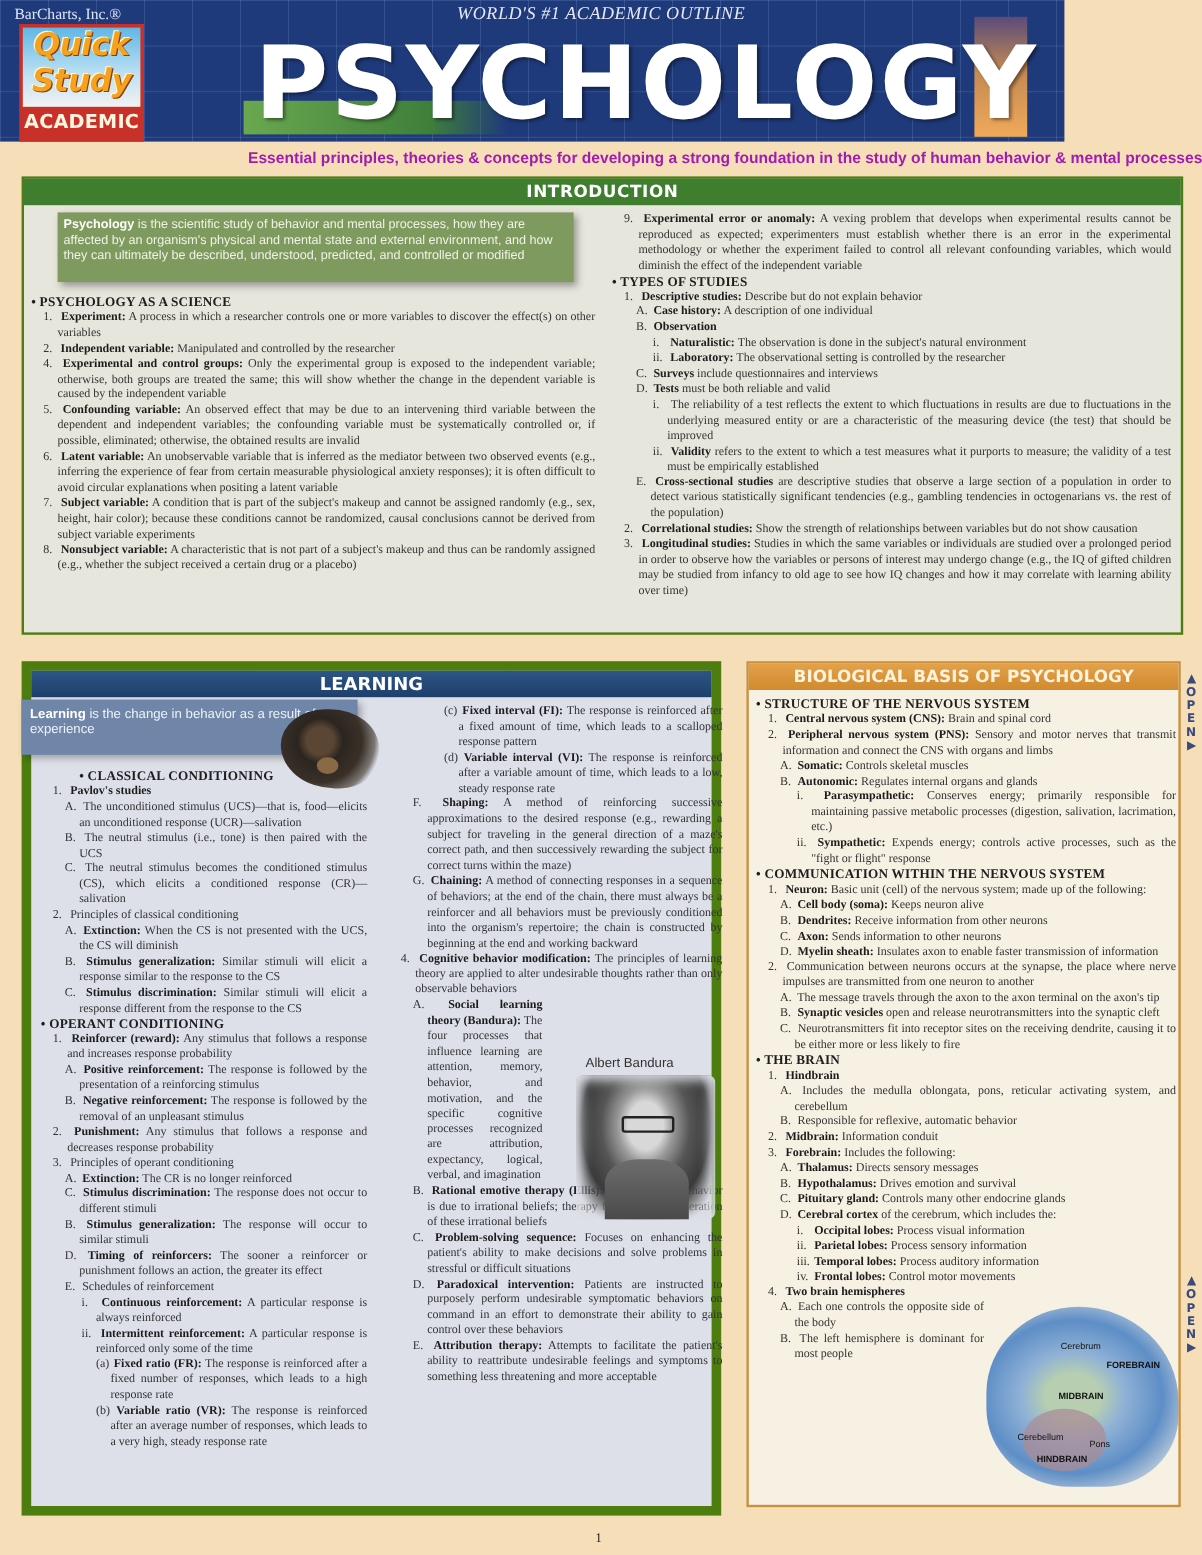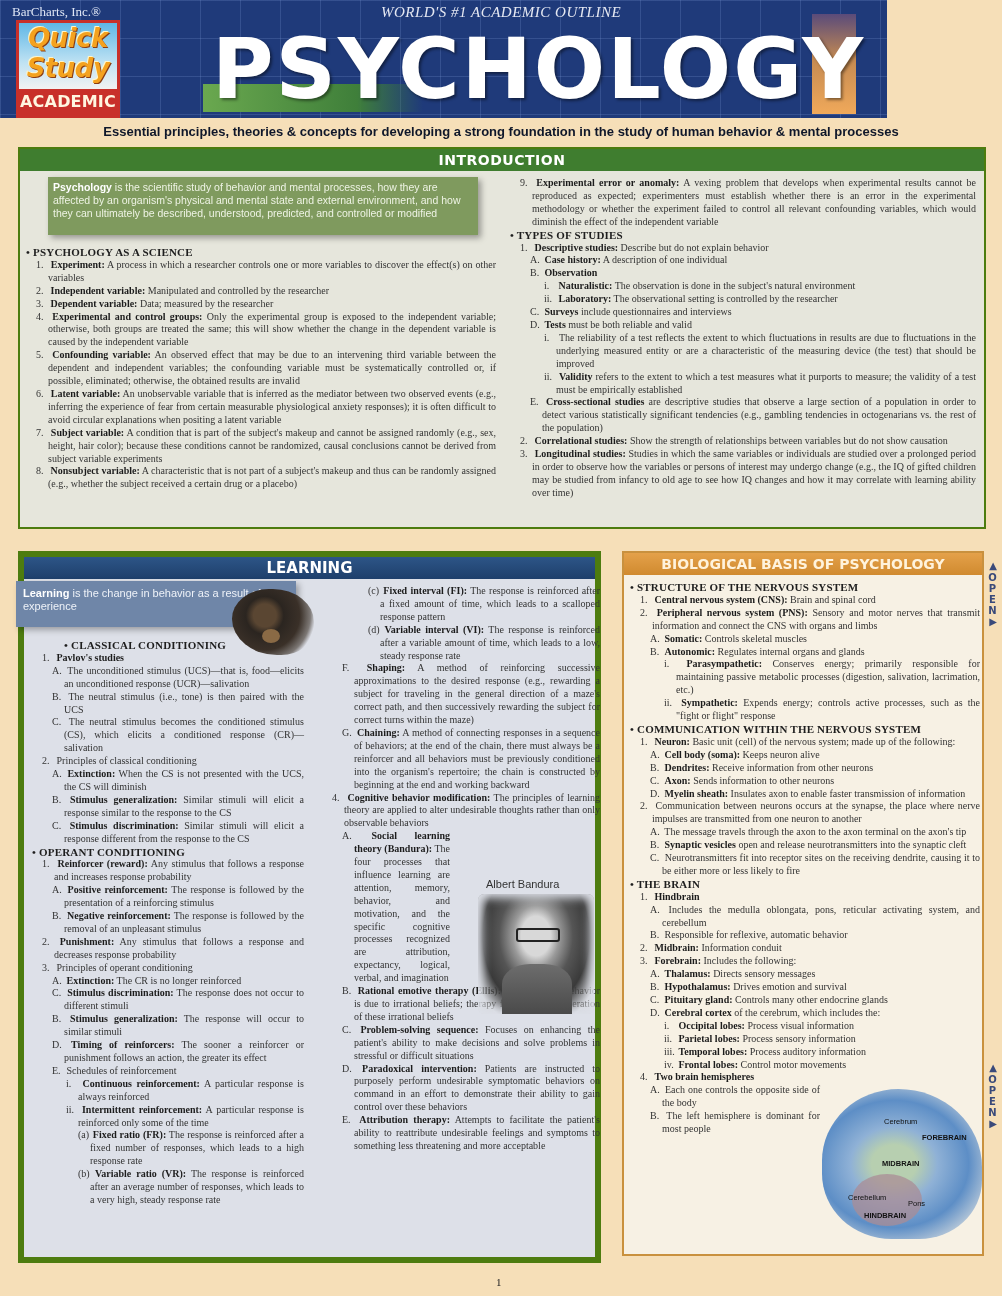--- a/index.html
+++ b/index.html
@@ -16,42 +16,42 @@
   .publisher { position: absolute; left: 12px; top: 4px; color: #dfe6f5; font-size: 13px; font-family: "Liberation Serif", serif; }
   .logo { position: absolute; left: 16px; top: 20px; width: 104px; height: 98px; background: #c8302a; padding: 3px; }
   .logo-top { background: linear-gradient(#5fb7e6, #bfe2f3 60%, #f2f2f2); height: 66px; text-align: center; line-height: 30px; }
   .logo-word { font-family: "DejaVu Sans", sans-serif; font-weight: bold; font-style: italic; font-size: 26px; color: #f4a21f; text-shadow: 1px 1px 0 #8a3c12, -1px -1px 0 #fff6c8; letter-spacing: -0.5px; }
   .logo-bottom { color: #fff6e0; font-family: "DejaVu Sans", sans-serif; font-weight: bold; font-size: 16px; text-align: center; line-height: 26px; letter-spacing: 0.2px; }
   .tagline-top { position: absolute; left: 0; width: 1002px; top: 4px; text-align: center; color: #e5e8f2; font-style: italic; font-size: 15px; font-family: "Liberation Serif", serif; letter-spacing: 0.5px; }
   .green-bar { position: absolute; left: 203px; top: 84px; width: 220px; height: 28px; background: linear-gradient(90deg, #6aa84f, #3f7f3a 70%, rgba(60,110,60,0)); }
   .orange-bar { position: absolute; left: 812px; top: 14px; width: 44px; height: 100px; background: linear-gradient(#5a4b7a, #c48a52 45%, #f0a95a); }
   .title { position: absolute; left: 212px; top: 24px; color: #ffffff; font-family: "DejaVu Sans", sans-serif; font-weight: bold; font-size: 84px; letter-spacing: 2px; line-height: 90px; text-shadow: 2px 2px 3px rgba(0,0,0,0.45); }
 
-  .subtitle { position: absolute; left: 0; top: 124px; width: 1002px; text-align: center; font-family: "Liberation Sans", sans-serif; font-weight: bold; font-size: 13px; color: #0f172a; }
+  .subtitle { position: absolute; left: 0; top: 124px; width: 1002px; text-align: right; font-family: "Liberation Sans", sans-serif; font-weight: bold; font-size: 13px; color: #a21caf; }
 
   
   .intro { position: absolute; left: 18px; top: 147px; width: 968px; height: 382px; border: 2px solid #4d7c0f; background: #e6e6dc; }
   .intro-head { height: 22px; background: #3f7d2f; color: #fff; text-align: center; font-family: "DejaVu Sans", sans-serif; font-size: 14px; font-weight: bold; line-height: 22px; letter-spacing: 0.5px; }
   .intro-def { position: absolute; left: 28px; top: 28px; width: 430px; height: 58px; background: #7f9a5e; color: #eef3e4; font-family: "Liberation Sans", sans-serif; font-size: 10.5px; line-height: 13px; padding: 4px 5px; box-shadow: 3px 3px 6px rgba(0,0,0,0.35); }
   .intro-def b { color: #fff; }
   .col { position: absolute; font-size: 10px; line-height: 12.9px; color: #333; }
   .intro .col-left { left: 6px; top: 97px; width: 470px; }
   .intro .col-right { left: 490px; top: 28px; width: 466px; }
 
   .h-sec { font-weight: bold; font-size: 11px; letter-spacing: 0.2px; color: #1e1e1e; }
   .h-sec::before { content: "• "; }
   .item { padding-left: 22px; text-indent: -12px; text-align: justify; }
   .item.l2 { padding-left: 32px; }
   .item.l3 { padding-left: 46px; }
   .item.l4 { padding-left: 58px; }
   .item .k { font-weight: bold; color: #1c1c1c; }
   .item .n { display: inline-block; min-width: 12px; text-indent: 0; }
 
   
-  .learn { position: absolute; left: 18px; top: 551px; width: 583px; height: 712px; border: 6px solid #4d7c0f; background: #dde0e8; }
+  .learn { position: absolute; left: 18px; top: 551px; width: 583px; height: 712px; border: 8px solid #4d7c0f; background: #dde0e8; }
   .learn-head { height: 22px; background: linear-gradient(#2d5587, #1e3f6b); color: #fff; font-family: "DejaVu Sans", sans-serif; font-size: 15px; font-weight: bold; text-align: center; line-height: 22px; }
   .learn-def { position: absolute; left: -8px; top: 24px; width: 280px; height: 46px; background: #6f86a8; color: #eef2f8; font-family: "Liberation Sans", sans-serif; font-size: 11px; line-height: 13px; padding: 6px 7px; box-shadow: 3px 3px 6px rgba(0,0,0,0.3); }
   .learn-def b { color: #fff; }
   .dog { position: absolute; left: 208px; top: 32px; width: 82px; height: 66px; border-radius: 45% 50% 40% 55%;
     background: radial-gradient(circle at 40% 40%, #5a4632 0 18%, #2b2520 30%, #3a3028 55%, rgba(60,50,40,0.6) 72%, rgba(255,255,255,0) 80%); }
   .dog::after { content: ""; position: absolute; left: 30px; top: 40px; width: 18px; height: 14px; background: #8a6a45; border-radius: 50%; }
   .learn .col-a { left: 8px; top: 82px; width: 272px; }
   .learn .col-b { left: 298px; top: 28px; width: 278px; }
   .bandura-cap { position: absolute; left: 462px; top: 321px; font-family: "Liberation Sans", sans-serif; font-size: 11px; color: #333; }
   .bandura-photo { position: absolute; left: 454px; top: 337px; width: 116px; height: 120px; border-radius: 6px;
@@ -94,21 +94,20 @@
 <div class="intro">
   <div class="intro-head">INTRODUCTION</div>
   <div class="intro-def">
     <b>Psychology</b><span> is the scientific study of behavior and mental processes, how they are affected by an organism's physical and mental state and external environment, and how they can ultimately be described, understood, predicted, and controlled or modified</span>
   </div>
   <div class="col col-left">
     <div class="h-sec">PSYCHOLOGY AS A SCIENCE</div>
     <div>
         <div class="item"><span class="n">1.</span> <span class="k">Experiment:</span><span> A process in which a researcher controls one or more variables to discover the effect(s) on other variables</span></div>
         <div class="item"><span class="n">2.</span> <span class="k">Independent variable:</span><span> Manipulated and controlled by the researcher</span></div>
-        <div class="item"><span class="n">3.</span> <span class="k">Dependent variable:</span><span> Data; measured by the researcher</span></div>
         <div class="item"><span class="n">4.</span> <span class="k">Experimental and control groups:</span><span> Only the experimental group is exposed to the independent variable; otherwise, both groups are treated the same; this will show whether the change in the dependent variable is caused by the independent variable</span></div>
         <div class="item"><span class="n">5.</span> <span class="k">Confounding variable:</span><span> An observed effect that may be due to an intervening third variable between the dependent and independent variables; the confounding variable must be systematically controlled or, if possible, eliminated; otherwise, the obtained results are invalid</span></div>
         <div class="item"><span class="n">6.</span> <span class="k">Latent variable:</span><span> An unobservable variable that is inferred as the mediator between two observed events (e.g., inferring the experience of fear from certain measurable physiological anxiety responses); it is often difficult to avoid circular explanations when positing a latent variable</span></div>
         <div class="item"><span class="n">7.</span> <span class="k">Subject variable:</span><span> A condition that is part of the subject's makeup and cannot be assigned randomly (e.g., sex, height, hair color); because these conditions cannot be randomized, causal conclusions cannot be derived from subject variable experiments</span></div>
         <div class="item"><span class="n">8.</span> <span class="k">Nonsubject variable:</span><span> A characteristic that is not part of a subject's makeup and thus can be randomly assigned (e.g., whether the subject received a certain drug or a placebo)</span></div>
       </div>
   </div>
   <div class="col col-right">
     <div>
         <div class="item"><span class="n">9.</span> <span class="k">Experimental error or anomaly:</span><span> A vexing problem that develops when experimental results cannot be reproduced as expected; experimenters must establish whether there is an error in the experimental methodology or whether the experiment failed to control all relevant confounding variables, which would diminish the effect of the independent variable</span></div>

